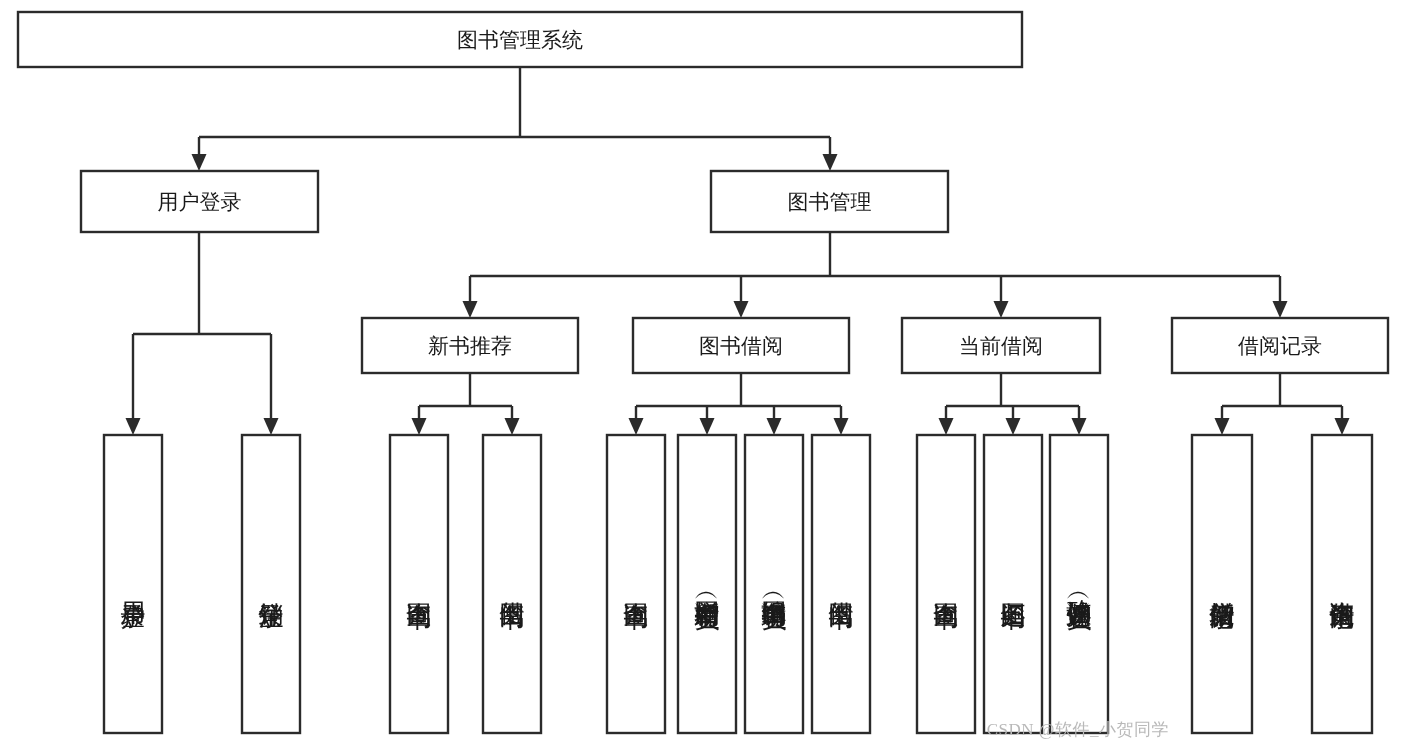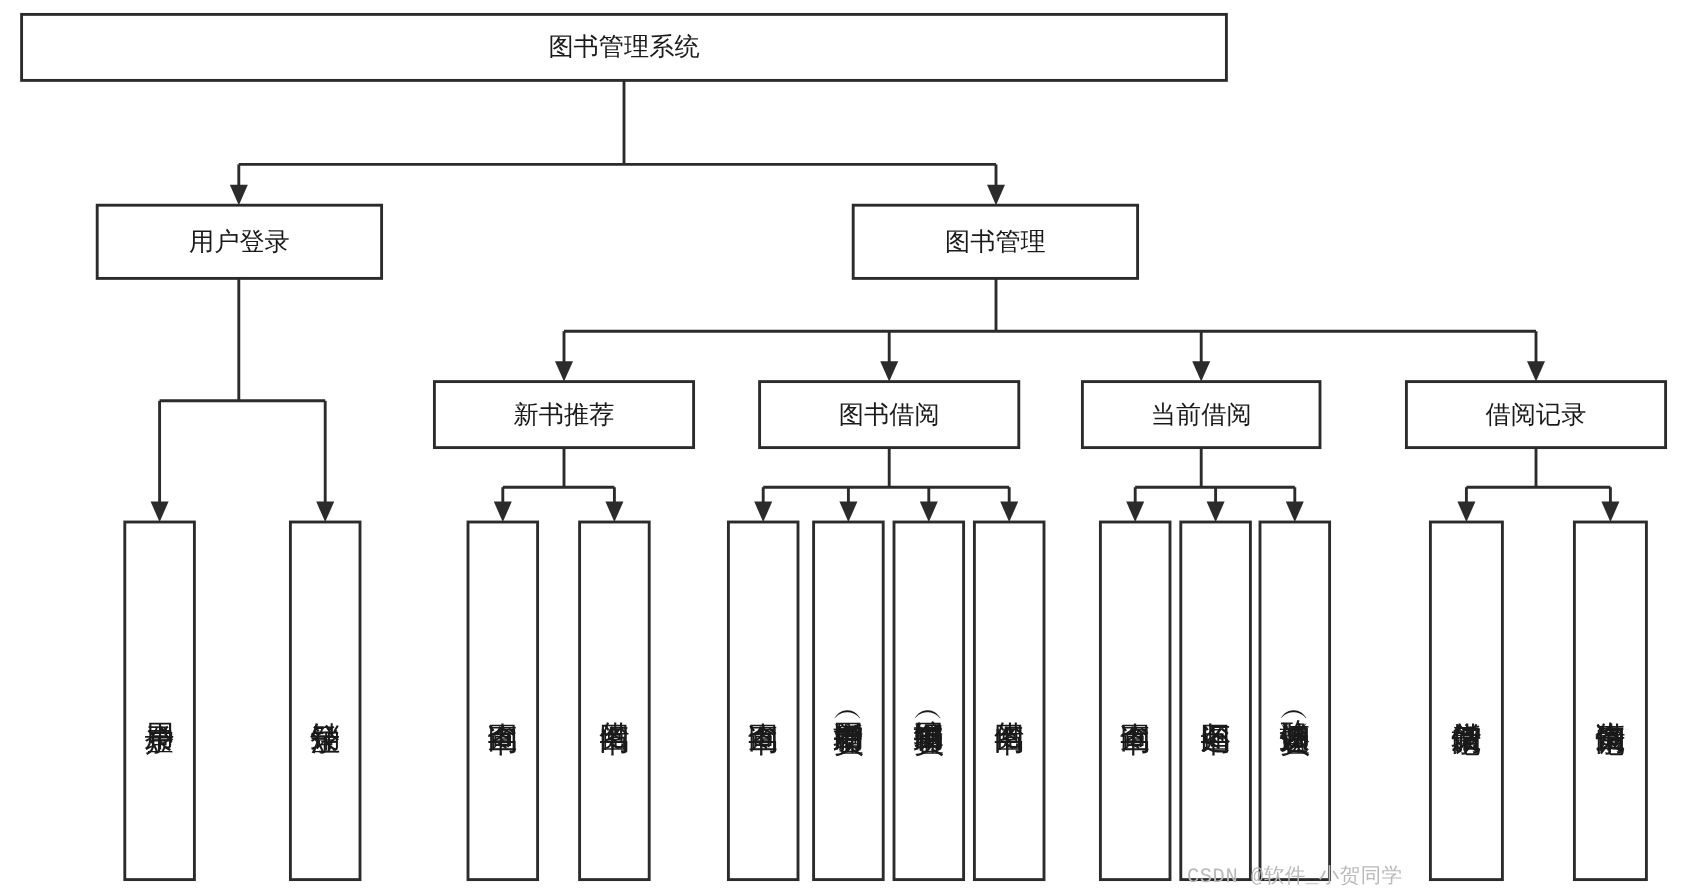--- a/index.html
+++ b/index.html
@@ -64,21 +64,21 @@
     align-items: center;
     justify-content: center;
     user-select: none;
     pointer-events: none;
   }
   .watermark {
     position: absolute;
     right: 8px;
     bottom: 6px;
     color: #b9b9b9;
-    font-family: Liberation Mono, monospace;
+    font-family: Liberation Serif, serif;
     font-size: 17px;
     letter-spacing: 0.5px;
     white-space: nowrap;
   }
 </style>
 </head>
 <body>
 
 <div id="diagram-root">
 

